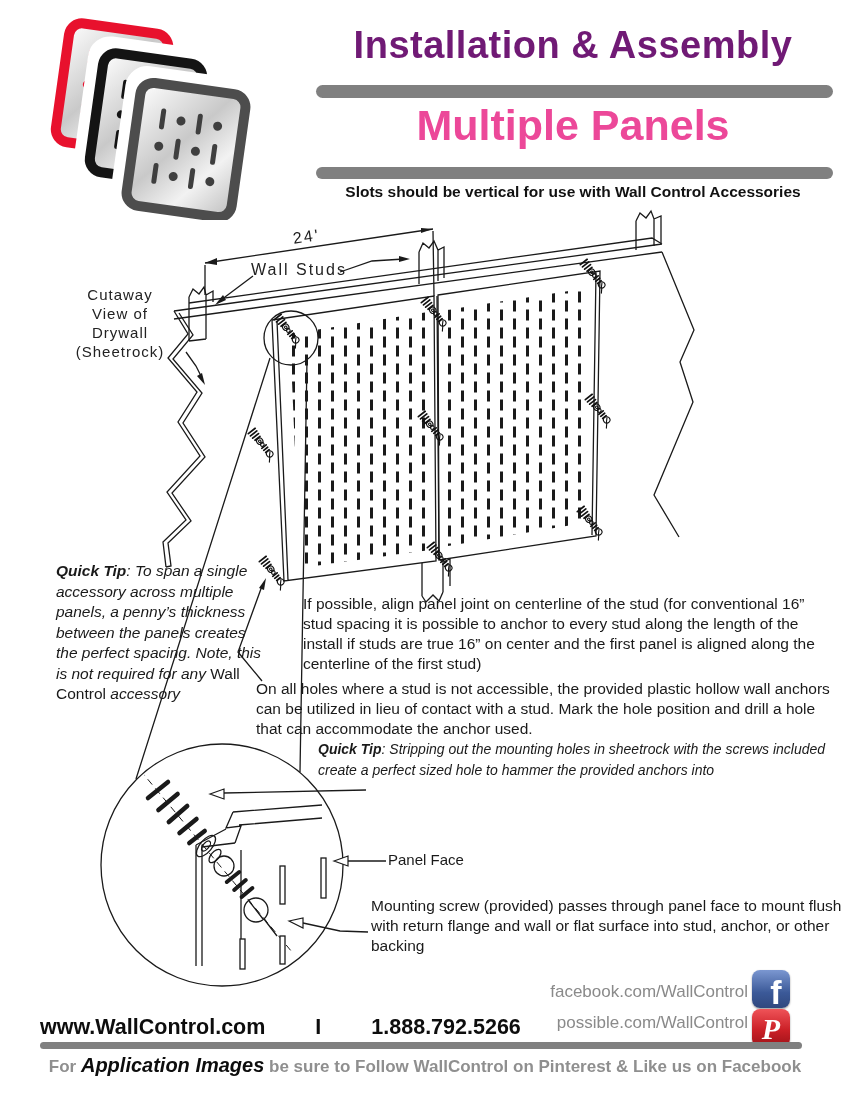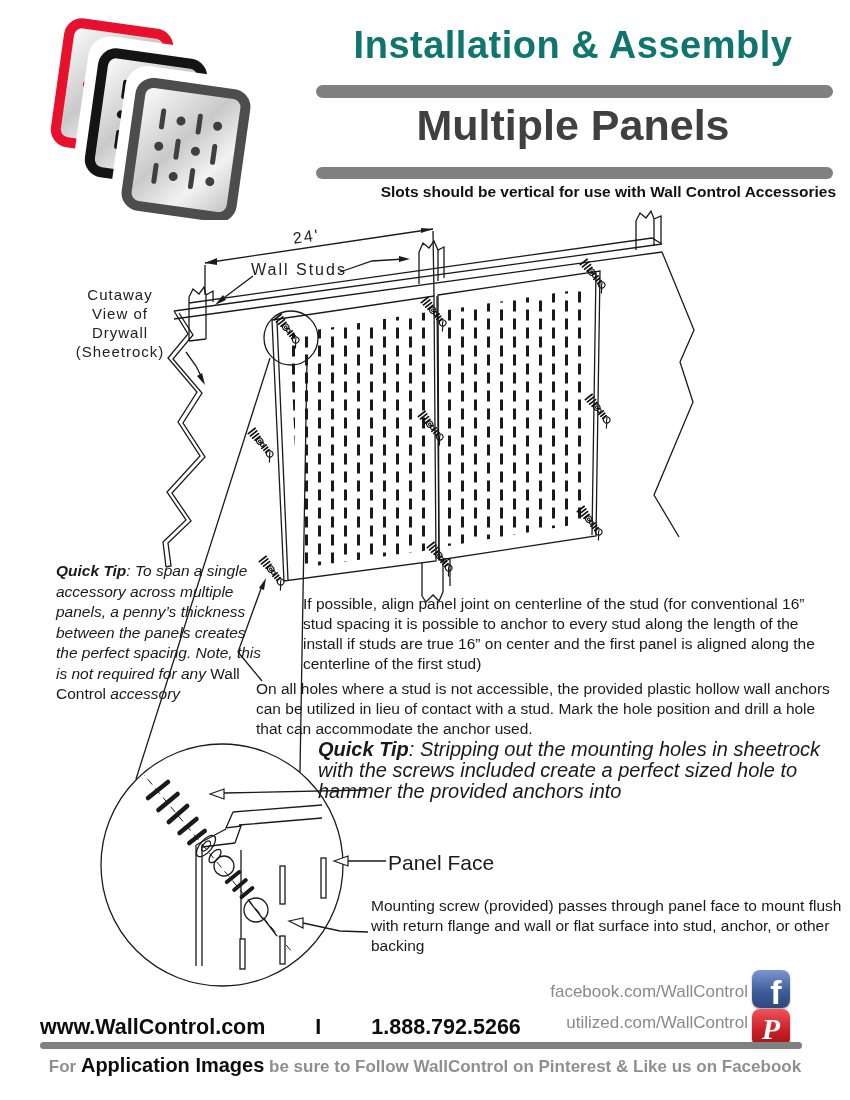--- a/index.html
+++ b/index.html
@@ -1,57 +1,57 @@
 <!DOCTYPE html>
 <html><head>
 <meta charset="utf-8">
 <style>
   html,body{margin:0;padding:0;background:#e9e9e9;}
   #page{position:relative;width:850px;height:1100px;background:#fff;margin:0 auto;
         font-family:"Liberation Sans",sans-serif;overflow:hidden;color:#1a1a1a;}
   .abs{position:absolute;}
   
   .title1{left:310px;top:24px;width:526px;text-align:center;font-size:38px;font-weight:bold;
-          color:#0f766e;letter-spacing:.5px;}
+          color:#701a75;letter-spacing:.5px;}
   .gbar{background:#808080;border-radius:7px;height:13px;width:517px;left:316px;}
   .bar1{top:85px;}
   .bar2{top:167px;height:12px;}
-  .title2{left:310px;top:101px;width:526px;text-align:center;font-size:43px;font-weight:bold;color:#404040;}
-  .tagline{left:310px;top:183px;width:526px;text-align:right;font-size:15.5px;font-weight:bold;color:#111;}
+  .title2{left:310px;top:101px;width:526px;text-align:center;font-size:43px;font-weight:bold;color:#ec4899;}
+  .tagline{left:310px;top:183px;width:526px;text-align:center;font-size:15.5px;font-weight:bold;color:#111;}
   
   .cad{color:#222;font-size:16px;letter-spacing:2px;white-space:pre-line;}
   .dim{left:293px;top:228px;transform:rotate(-8deg);}
   .wallstuds{left:251px;top:261px;text-align:center;}
   .cutaway{left:48px;top:285px;width:144px;text-align:center;font-size:15px;line-height:19px;letter-spacing:1px;}
   
   .qt1{left:56px;top:561px;width:208px;font-size:15.5px;line-height:20.5px;font-style:italic;}
   .qt1 b,.qt2 b{font-style:italic;}
   .upright{font-style:normal;}
   .para1{left:303px;top:594px;width:534px;font-size:15.5px;line-height:20px;}
   .para2{left:256px;top:679px;width:575px;font-size:15.5px;line-height:20px;}
-  .qt2{left:318px;top:739px;width:532px;font-size:20px;line-height:21px;font-style:italic;}
+  .qt2{left:318px;top:739px;width:532px;font-size:14px;line-height:21px;font-style:italic;}
   .lbl-anchor{left:366px;top:782px;font-size:15.5px;}
-  .lbl-face{left:388px;top:851px;font-size:21px;}
+  .lbl-face{left:388px;top:851px;font-size:15px;}
   .lbl-screw{left:371px;top:896px;width:475px;font-size:15.5px;line-height:20px;}
   
   .social{font-size:17px;color:#8a8a8a;}
   .fb-label{right:102px;top:982px;}
   .pin-label{right:102px;top:1013px;}
   .badge{left:752px;width:38px;height:38px;border-radius:8px;text-align:center;
          box-shadow:0 1px 2px rgba(0,0,0,.4);}
   .fb-badge{top:970px;background:linear-gradient(#7b97d1 0%,#3b5998 60%,#30487e 100%);}
   .fb-badge span{color:#fff;font-weight:bold;font-size:34px;line-height:44px;display:block;
                  font-family:"Liberation Sans",sans-serif;transform:translateX(5px);}
   .pin-badge{top:1009px;background:linear-gradient(#ef5358 0%,#cb2027 55%,#9e1218 100%);}
   .pin-badge span{color:#fff;font-weight:bold;font-style:italic;font-size:30px;line-height:40px;display:block;
                   font-family:"Liberation Serif",serif;}
   .siteline{left:40px;top:1015px;font-size:21.5px;font-weight:bold;color:#0d0d0d;display:flex;gap:50px;}
   .rule{left:40px;top:1042px;width:762px;height:7px;background:#808080;border-radius:4px;}
   .banner{left:0;top:1054px;width:850px;text-align:center;color:#8f8f8f;font-weight:bold;font-size:17px;}
-  .banner .hl{color:#0d0d0d;font-size:20px;}
+  .banner .hl{color:#0d0d0d;font-size:20px;font-style:italic;}
   svg{display:block;}
   .lineart{stroke:#1a1a1a;stroke-width:1.3;fill:none;}
 </style>
 </head>
 <body>
 
 <div id="page">
 
   <svg class="abs" style="left:50px;top:6px;" width="238" height="214" viewBox="0 0 238 214">
     <defs>
@@ -253,21 +253,21 @@
 
   <div class="abs qt2"><b>Quick Tip</b><span>: Stripping out the mounting holes in sheetrock with the screws included create a perfect sized hole to hammer the provided anchors into</span></div>
 
   <div class="abs lbl-face">Panel Face</div>
   <div class="abs lbl-screw">Mounting screw (provided) passes through panel face to mount flush with return flange and wall or flat surface into stud, anchor, or other backing</div>
 
   <div class="abs social fb-label">facebook.com/WallControl</div>
   <div class="abs badge fb-badge">
       <span>f</span>
     </div>
-  <div class="abs social pin-label">utilized.com/WallControl</div>
+  <div class="abs social pin-label">possible.com/WallControl</div>
   <div class="abs badge pin-badge">
       <span>P</span>
     </div>
 
   <div class="abs siteline">
     <span>www.WallControl.com</span>
     <span>I</span>
     <span>1.888.792.5266</span>
   </div>
   <div class="abs rule"></div>

